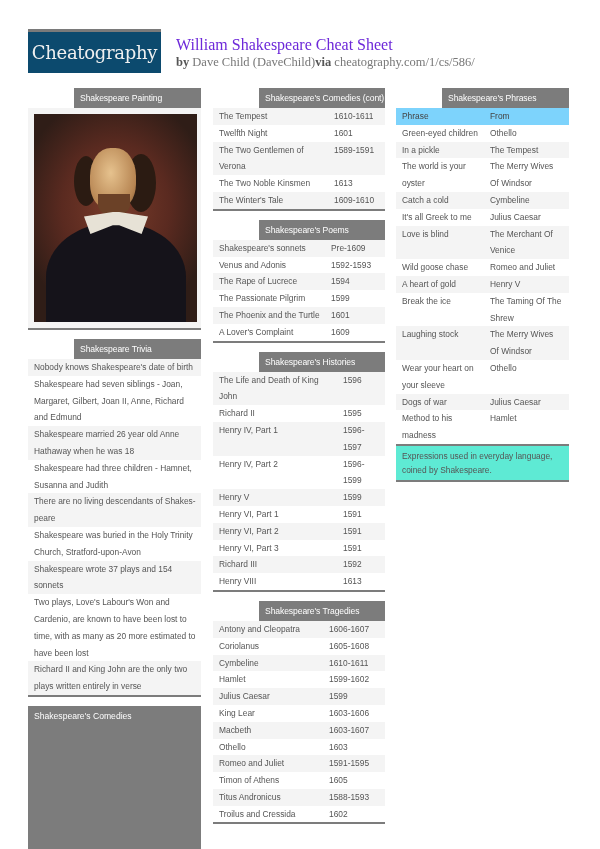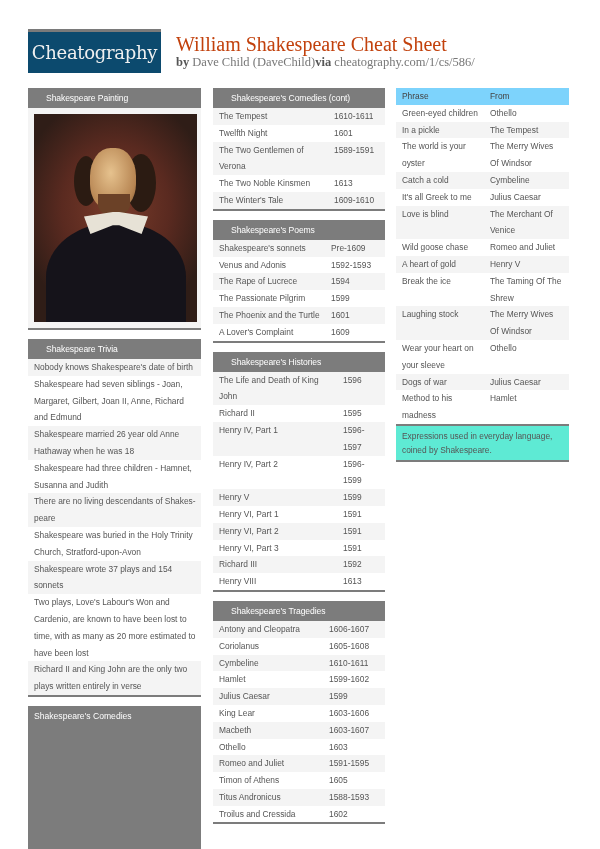--- a/index.html
+++ b/index.html
@@ -7,33 +7,33 @@
   body { position: relative; font-family: "Liberation Sans", sans-serif; color: #4a4a4a; }
 
   .logo {
     position: absolute; left: 28px; top: 29px; width: 133px; height: 44px;
     background: #0c4a6e; border-top: 3px solid #7a7a7a;
     color: #f0f0f0; font-family: "DejaVu Serif", serif; font-size: 18px;
     display: flex; align-items: center; justify-content: center;
     letter-spacing: -0.3px;
   }
   .title-block { position: absolute; left: 176px; top: 36px; font-family: "Liberation Serif", serif; }
-  .title-block .title { font-size: 20px; color: #c2410c; line-height: 17px; }
+  .title-block .title { font-size: 16px; color: #6d28d9; line-height: 17px; }
   .title-block .byline { font-size: 12.5px; color: #777777; line-height: 16px; margin-top: 1px; }
   .title-block .byline b { font-weight: bold; color: #555; }
 
   .col { position: absolute; top: 88px; }
   .col-left { left: 28px; width: 173px; }
   .col-mid { left: 213px; width: 172px; }
   .col-right { left: 396px; width: 173px; }
 
   .section { margin-bottom: 9px; border-bottom: 2px solid #7c7c7c; }
   .sec-head {
     background: #7c7c7c; color: #ffffff; font-size: 8.6px; height: 20px;
-    line-height: 20px; padding-left: 18px; letter-spacing: -0.1px;
+    line-height: 20px; padding-left: 6px; letter-spacing: -0.1px; margin-left: 46px;
   }
   .row { display: flex; font-size: 8.4px; line-height: 16.8px; padding: 0 5px 0 6px; color: #555; }
   .row:nth-child(odd) { background: #f4f4f4; }
   .row:nth-child(even) { background: #ffffff; }
   .row .c1 { flex: 1; padding-right: 4px; }
   .col-mid .row .c2 { width: 46px; }
   .col-mid .hist .row .c2 { width: 37px; }
   .col-mid .trag .row .c2 { width: 51px; }
   .col-mid .poems .row .c2 { width: 49px; }
   .col-right .row .c1 { width: 88px; flex: none; }
@@ -259,20 +259,21 @@
         <div class="row">
           <span class="c1">Troilus and Cressida</span>
           <span class="c2">1602</span>
         </div>
       </div>
   </div>
 </div>
 
 <div class="col col-right">
   <div class="phrases-section">
+    <div class="sec-head">Shakespeare's Phrases</div>
     <div class="rows" id="phrase-rows">
       <div class="row hdr">
         <span class="c1">Phrase</span>
         <span class="c2">From</span>
       </div>
     <div class="row">
           <span class="c1">Green-eyed children</span>
           <span class="c2">Othello</span>
         </div>
         <div class="row">

